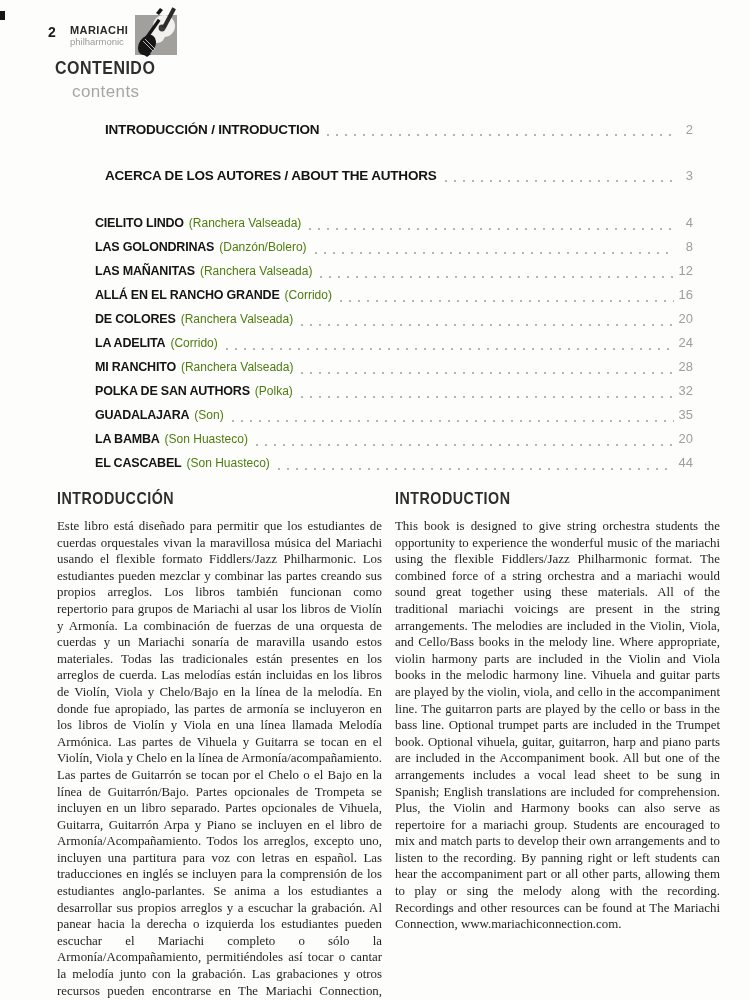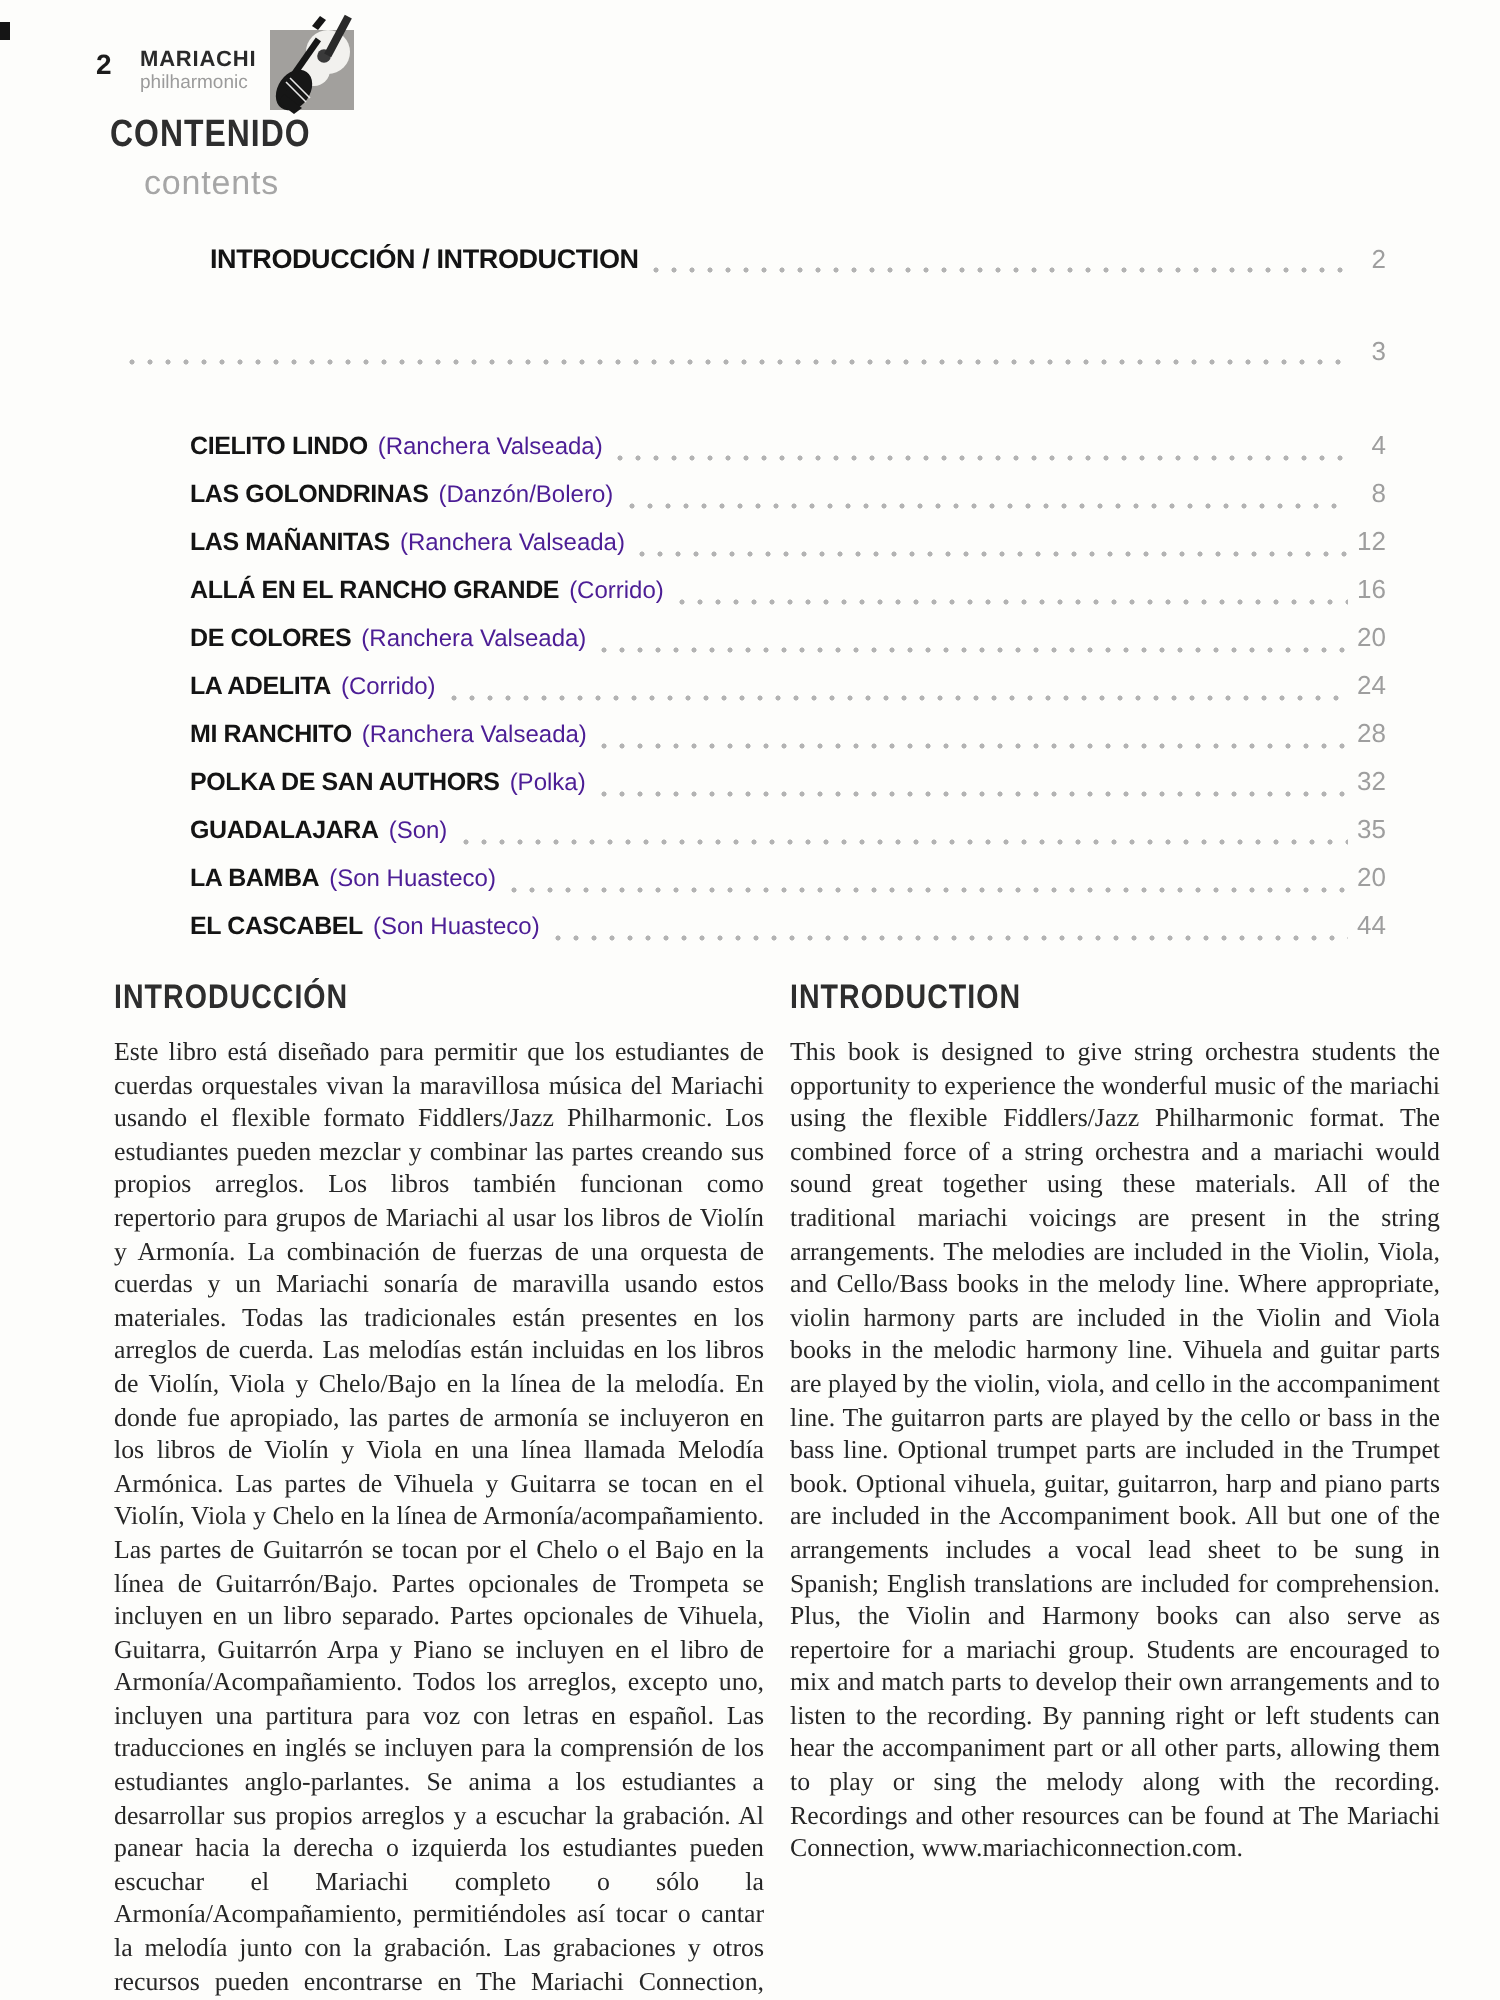--- a/index.html
+++ b/index.html
@@ -30,21 +30,21 @@
   .contenido-en { font-size:17px; color:#a6a6a6; margin:3px 0 0 17px; letter-spacing:0.4px; }
 
   
   .toc { position:absolute; left:57px; top:119px; width:636px; }
   .toc-row { display:flex; align-items:baseline; line-height:22px; }
   .toc-front .toc-row { margin-bottom:24px; }
   .toc-front .toc-title { font-size:13.5px; font-weight:bold; letter-spacing:-0.2px; color:#141414;margin-left:48px; }
   .toc-songs { padding-left:38px; }
   .toc-songs .toc-row { line-height:24px; }
   .song-title { font-size:12.5px; font-weight:bold; letter-spacing:-0.2px; color:#141414; white-space:nowrap; }
-  .song-genre { font-size:12px; color:#4c1d95; margin-left:5px; white-space:nowrap; }
+  .song-genre { font-size:12px; color:#4d7c0f; margin-left:5px; white-space:nowrap; }
   .dots {
     flex:1; align-self:flex-end; height:4px; margin:0 5px 4px 7px;
     background-image:radial-gradient(circle at 2px 2px, #b3b3b3 1.1px, transparent 1.45px);
     background-size:9px 4px; background-repeat:repeat-x;
   }
   .toc-page { font-size:13px; color:#9e9e9e; min-width:14px; text-align:right; }
 
   
   .columns { position:absolute; left:57px; top:489px; width:663px; display:flex; gap:13px; }
   .col { flex:1; min-width:0; }
@@ -89,20 +89,21 @@
 <div class="toc">
   <div class="toc-front">
 
       <div class="toc-row">
         <span class="toc-title">INTRODUCCIÓN / INTRODUCTION</span>
         <span class="dots"></span>
         <span class="toc-page">2</span>
       </div>
 
       <div class="toc-row">
+        <span class="toc-title">ACERCA DE LOS AUTORES / ABOUT THE AUTHORS</span>
         <span class="dots"></span>
         <span class="toc-page">3</span>
       </div>
     </div>
   <div class="toc-songs">
 
       <div class="toc-row">
         <span class="song-title">CIELITO LINDO</span>
         <span class="song-genre">(Ranchera Valseada)</span>
         <span class="dots"></span>

